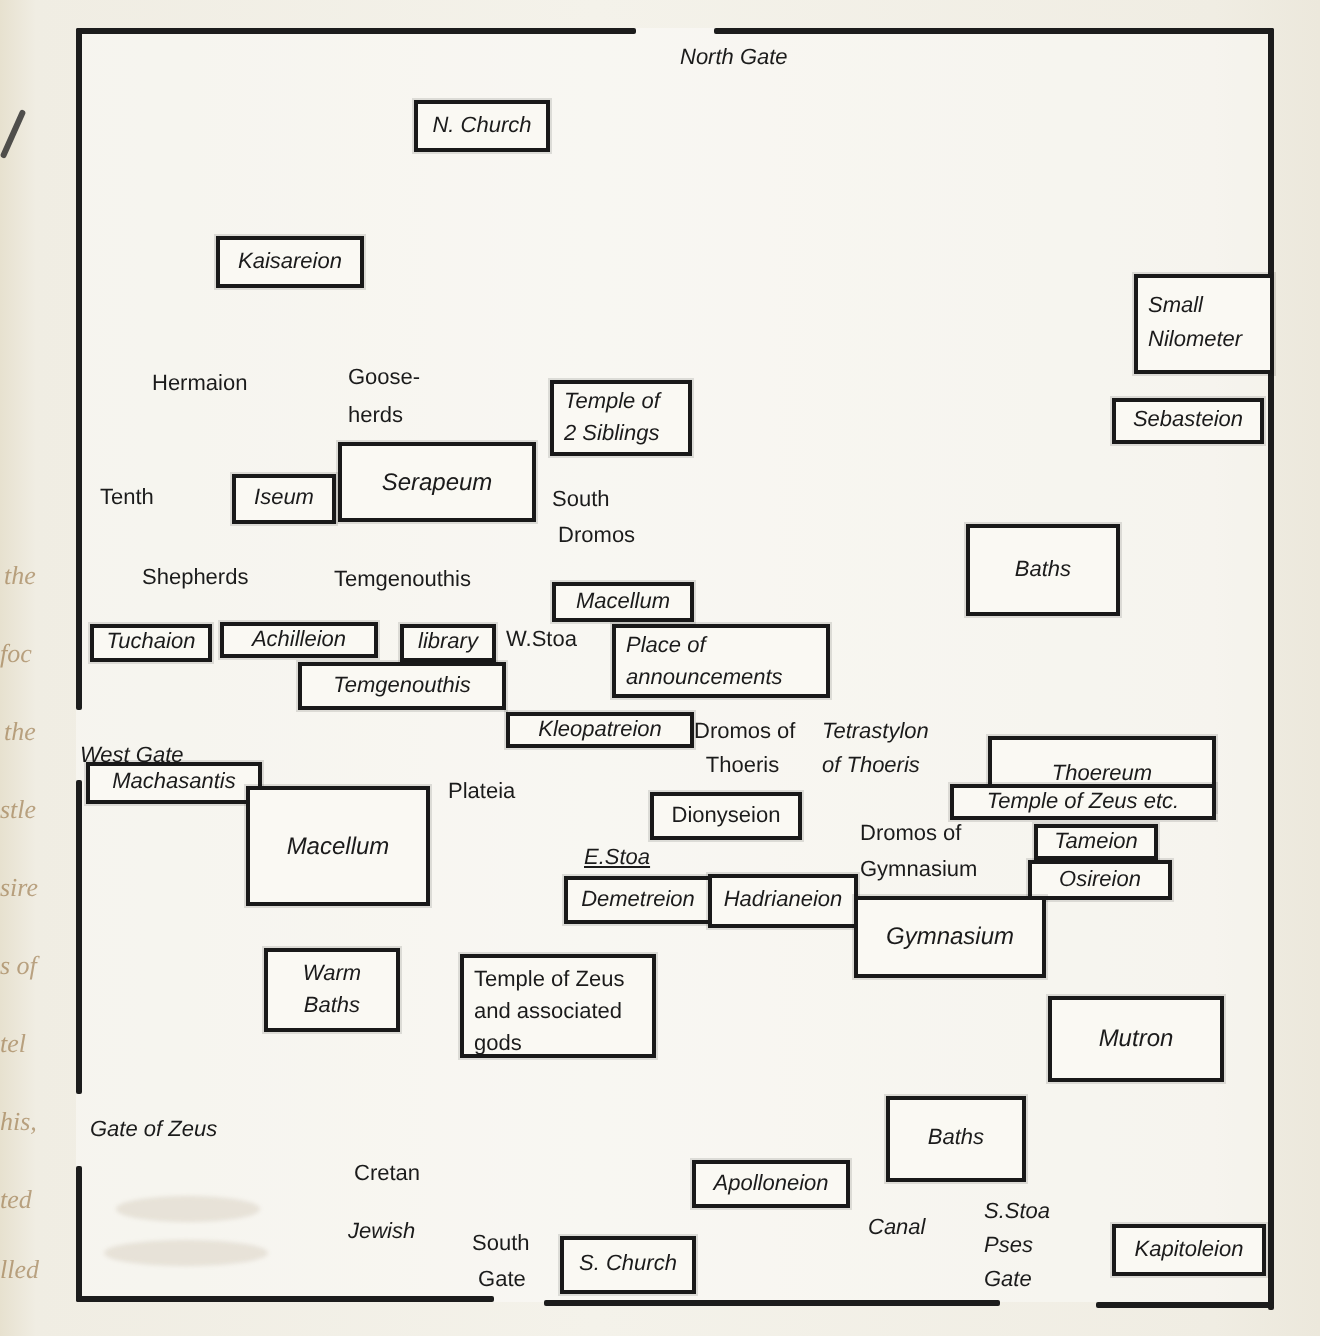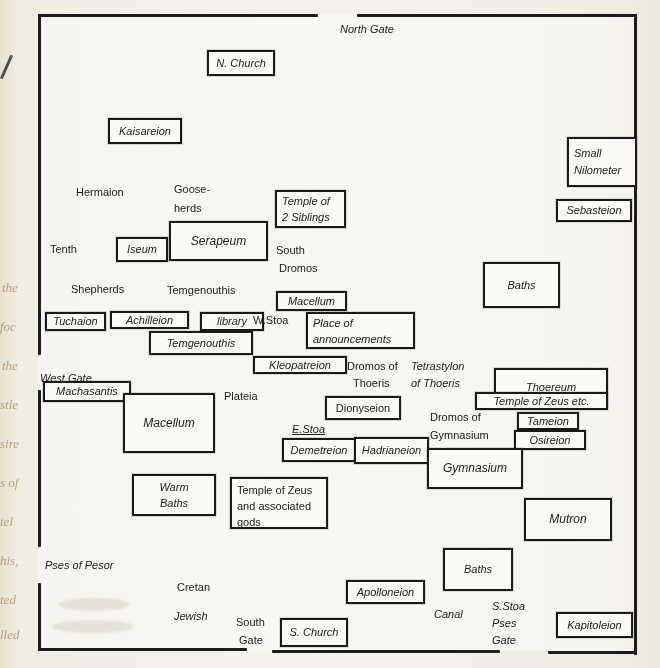--- a/index.html
+++ b/index.html
@@ -54,36 +54,36 @@
 Nilometer</span></div>
       <div class="box" style="left: 556px; top: 199px; width: 76px; height: 23px;"><span>Sebasteion</span></div>
       <div class="box left" style="left: 275px; top: 190px; width: 71px; height: 38px; line-height: 16px;"><span>Temple of
 2 Siblings</span></div>
       <div class="box" style="left: 116px; top: 237px; width: 52px; height: 25px;"><span>Iseum</span></div>
       <div class="box" style="left: 169px; top: 221px; width: 99px; height: 40px; font-size: 12px;"><span>Serapeum</span></div>
       <div class="box" style="left: 483px; top: 262px; width: 77px; height: 46px;"><span>Baths</span></div>
       <div class="box" style="left: 276px; top: 291px; width: 71px; height: 20px;"><span>Macellum</span></div>
       <div class="box" style="left: 45px; top: 312px; width: 61px; height: 19px;"><span>Tuchaion</span></div>
       <div class="box" style="left: 110px; top: 311px; width: 79px; height: 18px;"><span>Achilleion</span></div>
-      <div class="box" style="left: 200px; top: 312px; width: 64px; height: 19px;"><span>library</span></div>
+      <div class="box" style="left: 200px; top: 312px; width: 48px; height: 19px;"><span>library</span></div>
       <div class="box left" style="left: 306px; top: 312px; width: 109px; height: 37px; line-height: 16px;"><span>Place of
 announcements</span></div>
       <div class="box" style="left: 43px; top: 333px; width: 88px; height: 21px; margin-top: 48px;"><span>Machasantis</span></div>
       <div class="box" style="left: 149px; top: 331px; width: 104px; height: 24px;"><span>Temgenouthis</span></div>
       <div class="box" style="left: 253px; top: 356px; width: 94px; height: 18px;"><span>Kleopatreion</span></div>
       <div class="box" style="left: 494px; top: 368px; width: 114px; height: 38px;"><span>Thoereum</span></div>
       <div class="box" style="left: 475px; top: 392px; width: 133px; height: 18px;"><span>Temple of Zeus etc.</span></div>
       <div class="box regular" style="left: 325px; top: 396px; width: 76px; height: 24px;"><span>Dionyseion</span></div>
       <div class="box" style="left: 517px; top: 412px; width: 62px; height: 18px;"><span>Tameion</span></div>
       <div class="box" style="left: 514px; top: 430px; width: 72px; height: 20px;"><span>Osireion</span></div>
       <div class="box" style="left: 282px; top: 438px; width: 74px; height: 24px;"><span>Demetreion</span></div>
       <div class="box" style="left: 354px; top: 437px; width: 75px; height: 27px;"><span>Hadrianeion</span></div>
       <div class="box" style="left: 427px; top: 448px; width: 96px; height: 41px; font-size: 12px;"><span>Gymnasium</span></div>
       <div class="box" style="left: 123px; top: 393px; width: 92px; height: 60px; font-size: 12px;"><span>Macellum</span></div>
-      <div class="box" style="left: 132px; top: 474px; width: 84px; height: 42px; line-height: 16px;"><span>Warm
+      <div class="box" style="left: 132px; top: 474px; width: 68px; height: 42px; line-height: 16px;"><span>Warm
 Baths</span></div>
       <div class="box regular left top" style="left: 230px; top: 477px; width: 98px; height: 52px; line-height: 16px;"><span>Temple of Zeus
 and associated
 gods</span></div>
       <div class="box" style="left: 524px; top: 498px; width: 88px; height: 43px; font-size: 12px;"><span>Mutron</span></div>
       <div class="box" style="left: 443px; top: 548px; width: 70px; height: 43px;"><span>Baths</span></div>
       <div class="box" style="left: 346px; top: 580px; width: 79px; height: 24px;"><span>Apolloneion</span></div>
       <div class="box" style="left: 280px; top: 618px; width: 68px; height: 29px;"><span>S. Church</span></div>
       <div class="box" style="left: 556px; top: 612px; width: 77px; height: 26px;"><span>Kapitoleion</span></div>
       <div class="plain italic" style="left: 340px; top: 21px;">North Gate</div>
@@ -98,21 +98,21 @@
       <div class="plain" style="left: 253px; top: 312px;">W.Stoa</div>
       <div class="plain italic" style="left: 40px; top: 370px;">West Gate</div>
       <div class="plain" style="left: 224px; top: 388px;">Plateia</div>
       <div class="plain" style="left: 347px; top: 358px; line-height: 17px;">Dromos of
   Thoeris</div>
       <div class="plain italic" style="left: 411px; top: 358px; line-height: 17px;">Tetrastylon
 of Thoeris</div>
       <div class="plain" style="left: 430px; top: 408px; line-height: 18px;">Dromos of
 Gymnasium</div>
       <div class="plain italic underline" style="left: 292px; top: 421px;">E.Stoa</div>
-      <div class="plain italic" style="left: 45px; top: 557px;">Pses of Pesor</div>
+      <div class="plain italic" style="left: 45px; top: 557px;">Gate of Zeus</div>
       <div class="plain" style="left: 177px; top: 579px;">Cretan</div>
       <div class="plain italic" style="left: 174px; top: 608px;">Jewish</div>
       <div class="plain" style="left: 236px; top: 613px; line-height: 18px;">South
  Gate</div>
       <div class="plain italic" style="left: 434px; top: 606px;">Canal</div>
       <div class="plain italic right" style="left: 492px; top: 598px; width: 48px; line-height: 17px;">S.Stoa
 Pses
 Gate</div>
       <div class="frag" style="left: 2px; top: 280px;">the</div>
       <div class="frag" style="left: 0px; top: 319px;">foc</div>

